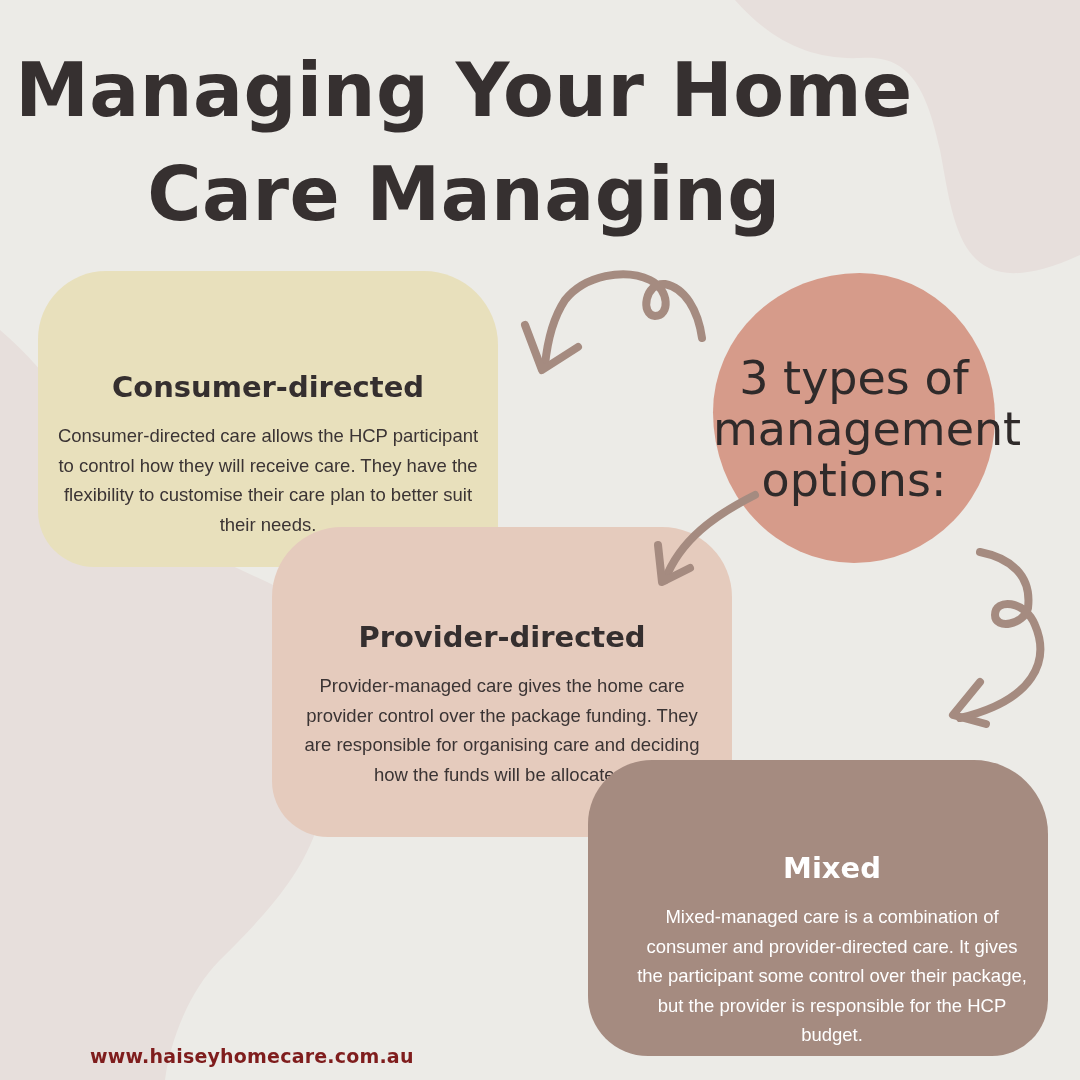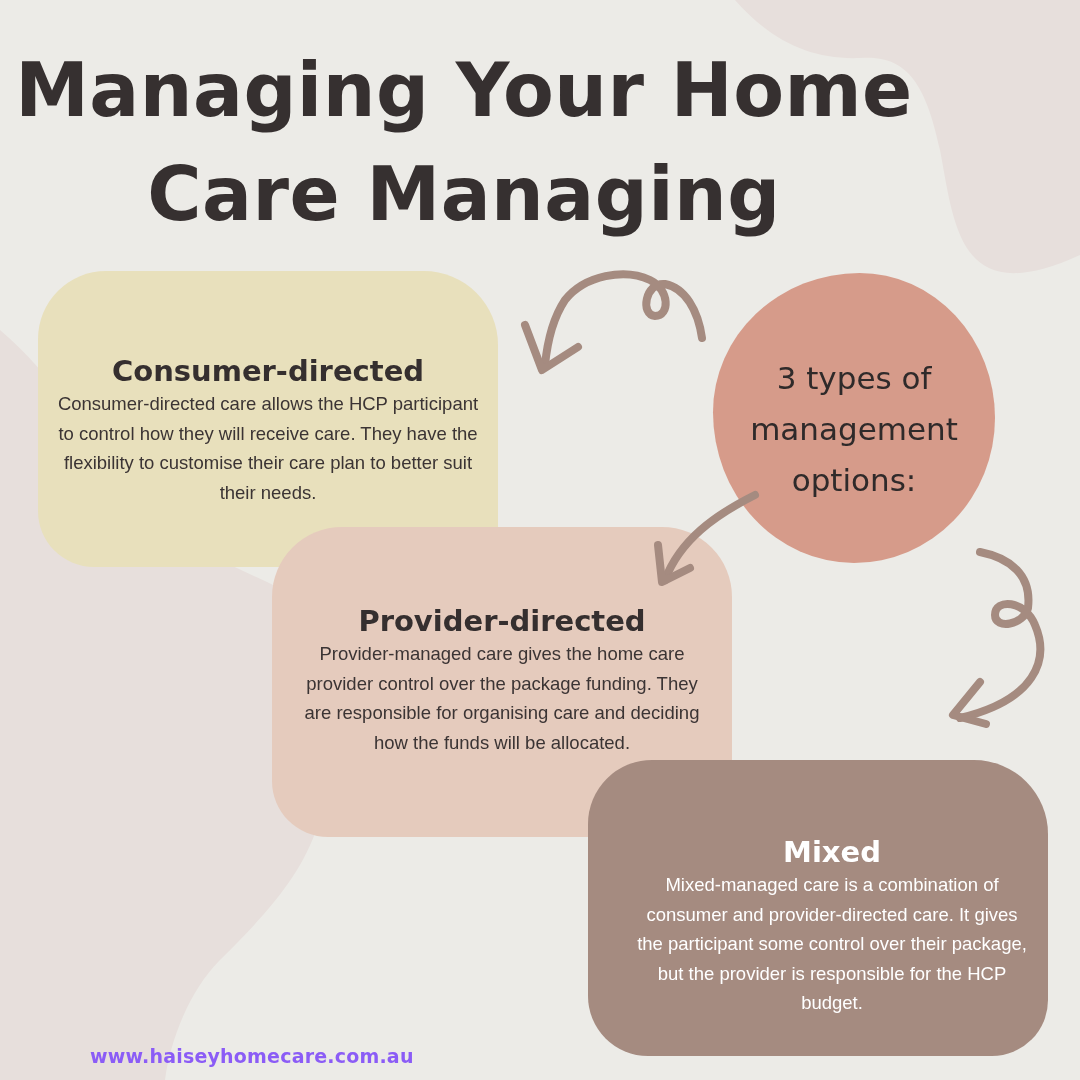--- a/index.html
+++ b/index.html
@@ -1,29 +1,29 @@
 <!DOCTYPE html>
 <html><head>
 <meta charset="utf-8">
 <style>
   html, body { margin:0; padding:0; }
   body { width:1080px; height:1080px; overflow:hidden; background:#ecebe7; position:relative; font-family:"Liberation Sans", sans-serif; color:#352f2f; }
   .bg-blob { position:absolute; }
   .title { position:absolute; left:0; top:38px; width:928px; text-align:center; font-family:"DejaVu Sans", sans-serif; font-weight:bold; font-size:74px; line-height:104px; color:#363030; letter-spacing:0.5px; }
   .card { position:absolute; text-align:center; box-sizing:border-box; }
-  .card h2 { margin:0; font-family:"DejaVu Sans", sans-serif; font-weight:bold; font-size:29px; line-height:36px; }
+  .card h2 { margin:16px; font-family:"DejaVu Sans", sans-serif; font-weight:bold; font-size:29px; line-height:36px; }
   .card p { margin:0 0 0 0; font-family:"Liberation Sans", sans-serif; font-size:18.5px; line-height:29.5px; }
   .card-consumer { left:38px; top:271px; width:460px; height:296px; background:#e8e0bc; border-radius:68px 74px 40px 56px; padding-top:82px; }
   .card-provider { left:272px; top:527px; width:460px; height:310px; background:#e5cbbd; border-radius:70px 70px 48px 56px; padding-top:76px; }
   .card-mixed { left:588px; top:760px; width:460px; height:296px; background:#a58b80; border-radius:64px 74px 56px 60px; padding-top:74px; color:#ffffff;padding-left:28px; }
   .card-mixed h2 { color:#ffffff; }
   .card-consumer p, .card-provider p { color:#3b3434; }
-  .circle { position:absolute; left:713px; top:273px; width:282px; height:290px; background:#d69b8a; border-radius:52% 48% 50% 50% / 48% 50% 50% 52%; text-align:center; box-sizing:border-box; padding-top:80px; font-family:"DejaVu Sans", sans-serif; font-size:31px; line-height:51px; color:#2f2a2a; }
+  .circle { position:absolute; left:713px; top:273px; width:282px; height:290px; background:#d69b8a; border-radius:52% 48% 50% 50% / 48% 50% 50% 52%; text-align:center; box-sizing:border-box; padding-top:80px; font-family:"DejaVu Sans", sans-serif; font-size:46px; line-height:51px; color:#2f2a2a; }
   .circle span { display:block; }
-  .footer { position:absolute; left:90px; top:1045px; font-family:"DejaVu Sans", sans-serif; font-weight:bold; font-size:19px; color:#8b5cf6; letter-spacing:0.2px; }
+  .footer { position:absolute; left:90px; top:1045px; font-family:"DejaVu Sans", sans-serif; font-weight:bold; font-size:19px; color:#7f1d1d; letter-spacing:0.2px; }
   svg.arrow { position:absolute; overflow:visible; }
 </style>
 </head>
 <body>
 
 <svg class="bg-blob" style="left:0;top:0" width="1080" height="1080" viewBox="0 0 1080 1080">
   <path d="M735 0 C770 40 810 60 860 58 C905 55 925 80 940 150 C955 230 960 310 1080 255 L1080 0 Z" fill="#e7dfdc"></path>
   <path d="M0 330 C60 380 110 470 190 540 C230 570 260 575 300 600 L318 825 C300 880 260 920 220 960 C190 990 170 1040 165 1080 L0 1080 Z" fill="#e7dfdc"></path>
 </svg>
 

